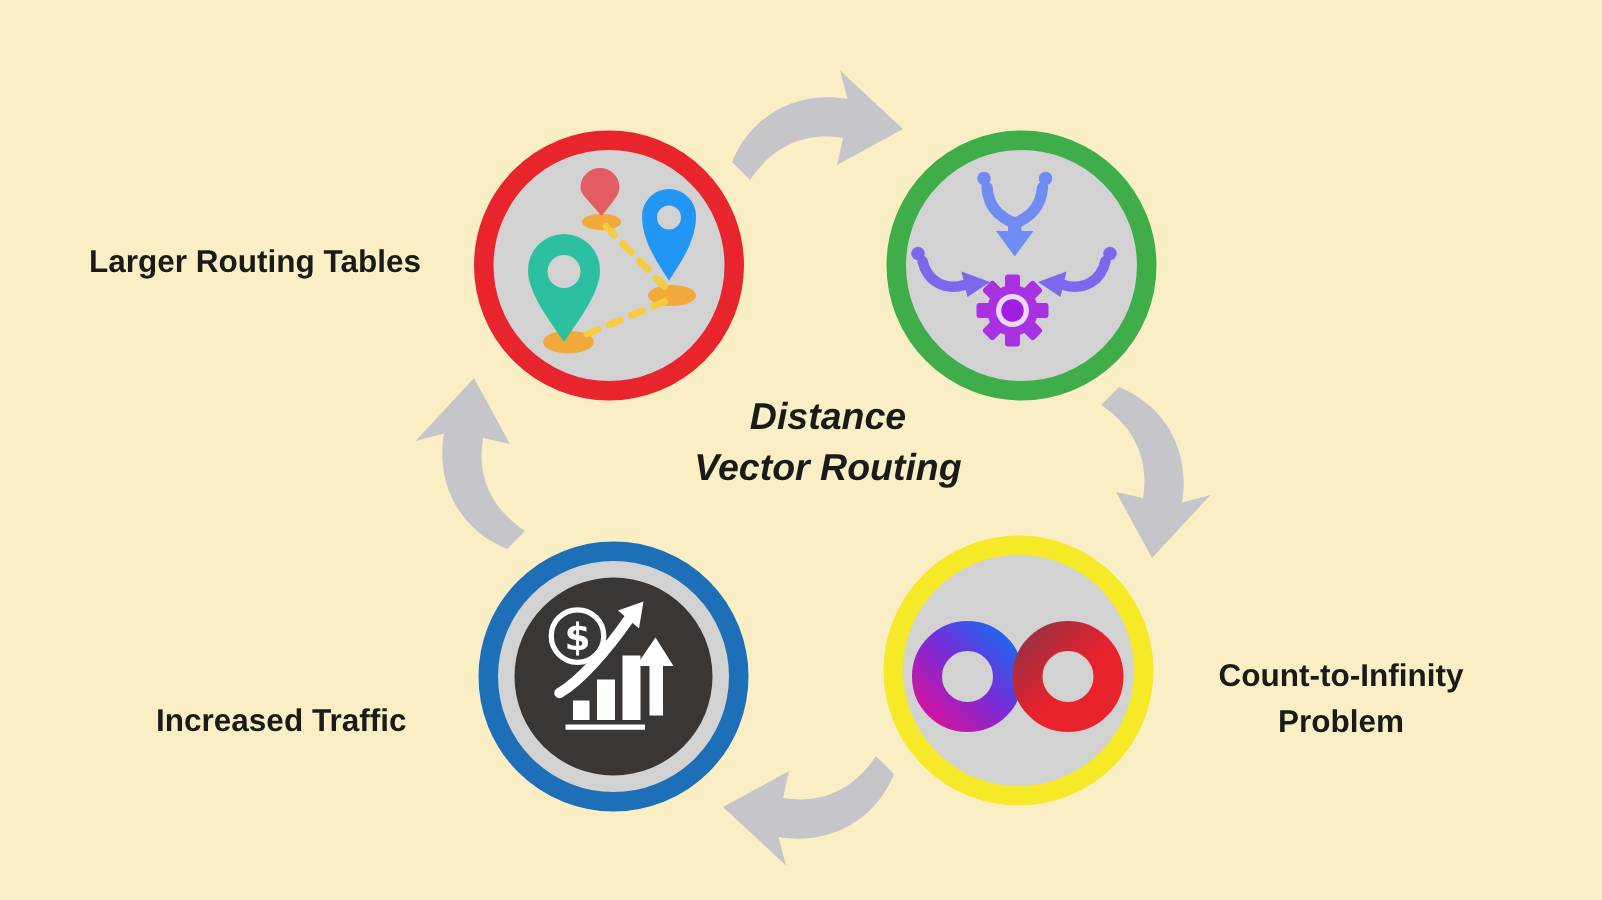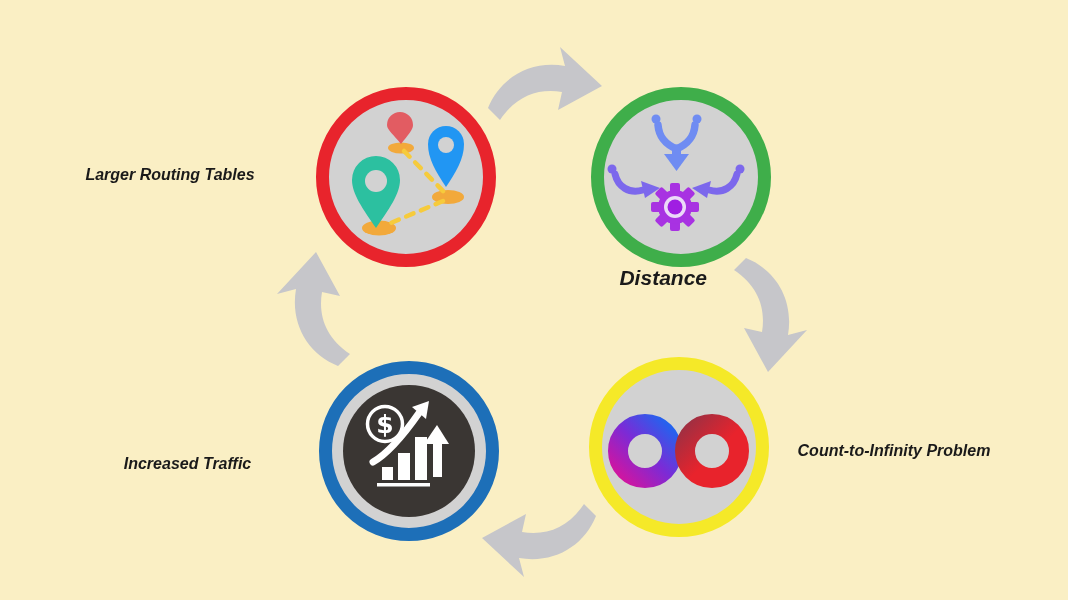--- a/index.html
+++ b/index.html
@@ -25,34 +25,34 @@
     width:160px;height:160px;margin-left:-80px;margin-top:-80px;
     overflow:visible;
   }
   .node.tl{left:316px;top:87px;border-color:var(--ring-red,#E8242C);}
   .node.tr{left:591px;top:87px;border-color:var(--ring-green,#3FAE4A);}
   .node.br{left:589px;top:357px;border-color:var(--ring-yellow,#F5E928);}
   .node.bl{left:319px;top:361px;border-color:var(--ring-blue,#1D6FB8);}
   .label{
     position:absolute;
     color:var(--text,#1A1A1A);
-    font-weight:bold;font-style:italic;
-    font-size:16px;line-height:31px;
+    font-weight:bold;
+    font-size:21px;line-height:31px;
     text-align:center;
   }
   .label.nowrap{white-space:nowrap;}
   .label-tl{left:36px;top:159px;width:268px;}
   .label-tr{left:806px;top:164px;width:224px;}
   .label-br{left:780px;top:435px;width:228px;text-align:center;}
-  .label-bl{left:80px;top:448px;width:215px;}
+  .label-bl{left:80px;top:465px;width:215px;}
   .diagram-title{
     position:absolute;left:397px;top:261px;width:310px;
     color:var(--text,#1A1A1A);
     font-weight:bold;font-style:italic;
-    font-size:21px;line-height:34px;text-align:right;
+    font-size:25px;line-height:34px;text-align:center;
   }
 </style>
 </head>
 <body>
 
 <div class="canvas">
 
   <svg class="arrows-layer" viewBox="0 0 1068 600">
     <defs>
       <path id="cycleArrow" d="M 488,108 C 500,78 530,60 565,66 L 560,47 L 602,86 L 558,110 L 562,92 C 538,88 516,96 500,120 Z"></path>
@@ -159,15 +159,16 @@
       </g>
     </svg>
   </div>
 
   <div class="label label-tl nowrap">Larger Routing Tables</div>
   <div class="label label-br">Count-to-Infinity Problem</div>
   <div class="label label-bl nowrap">Increased Traffic</div>
 
   <div class="diagram-title">
     <div>Distance</div>
+    <div>Vector Routing</div>
   </div>
 
 </div>
 
 </body></html>

